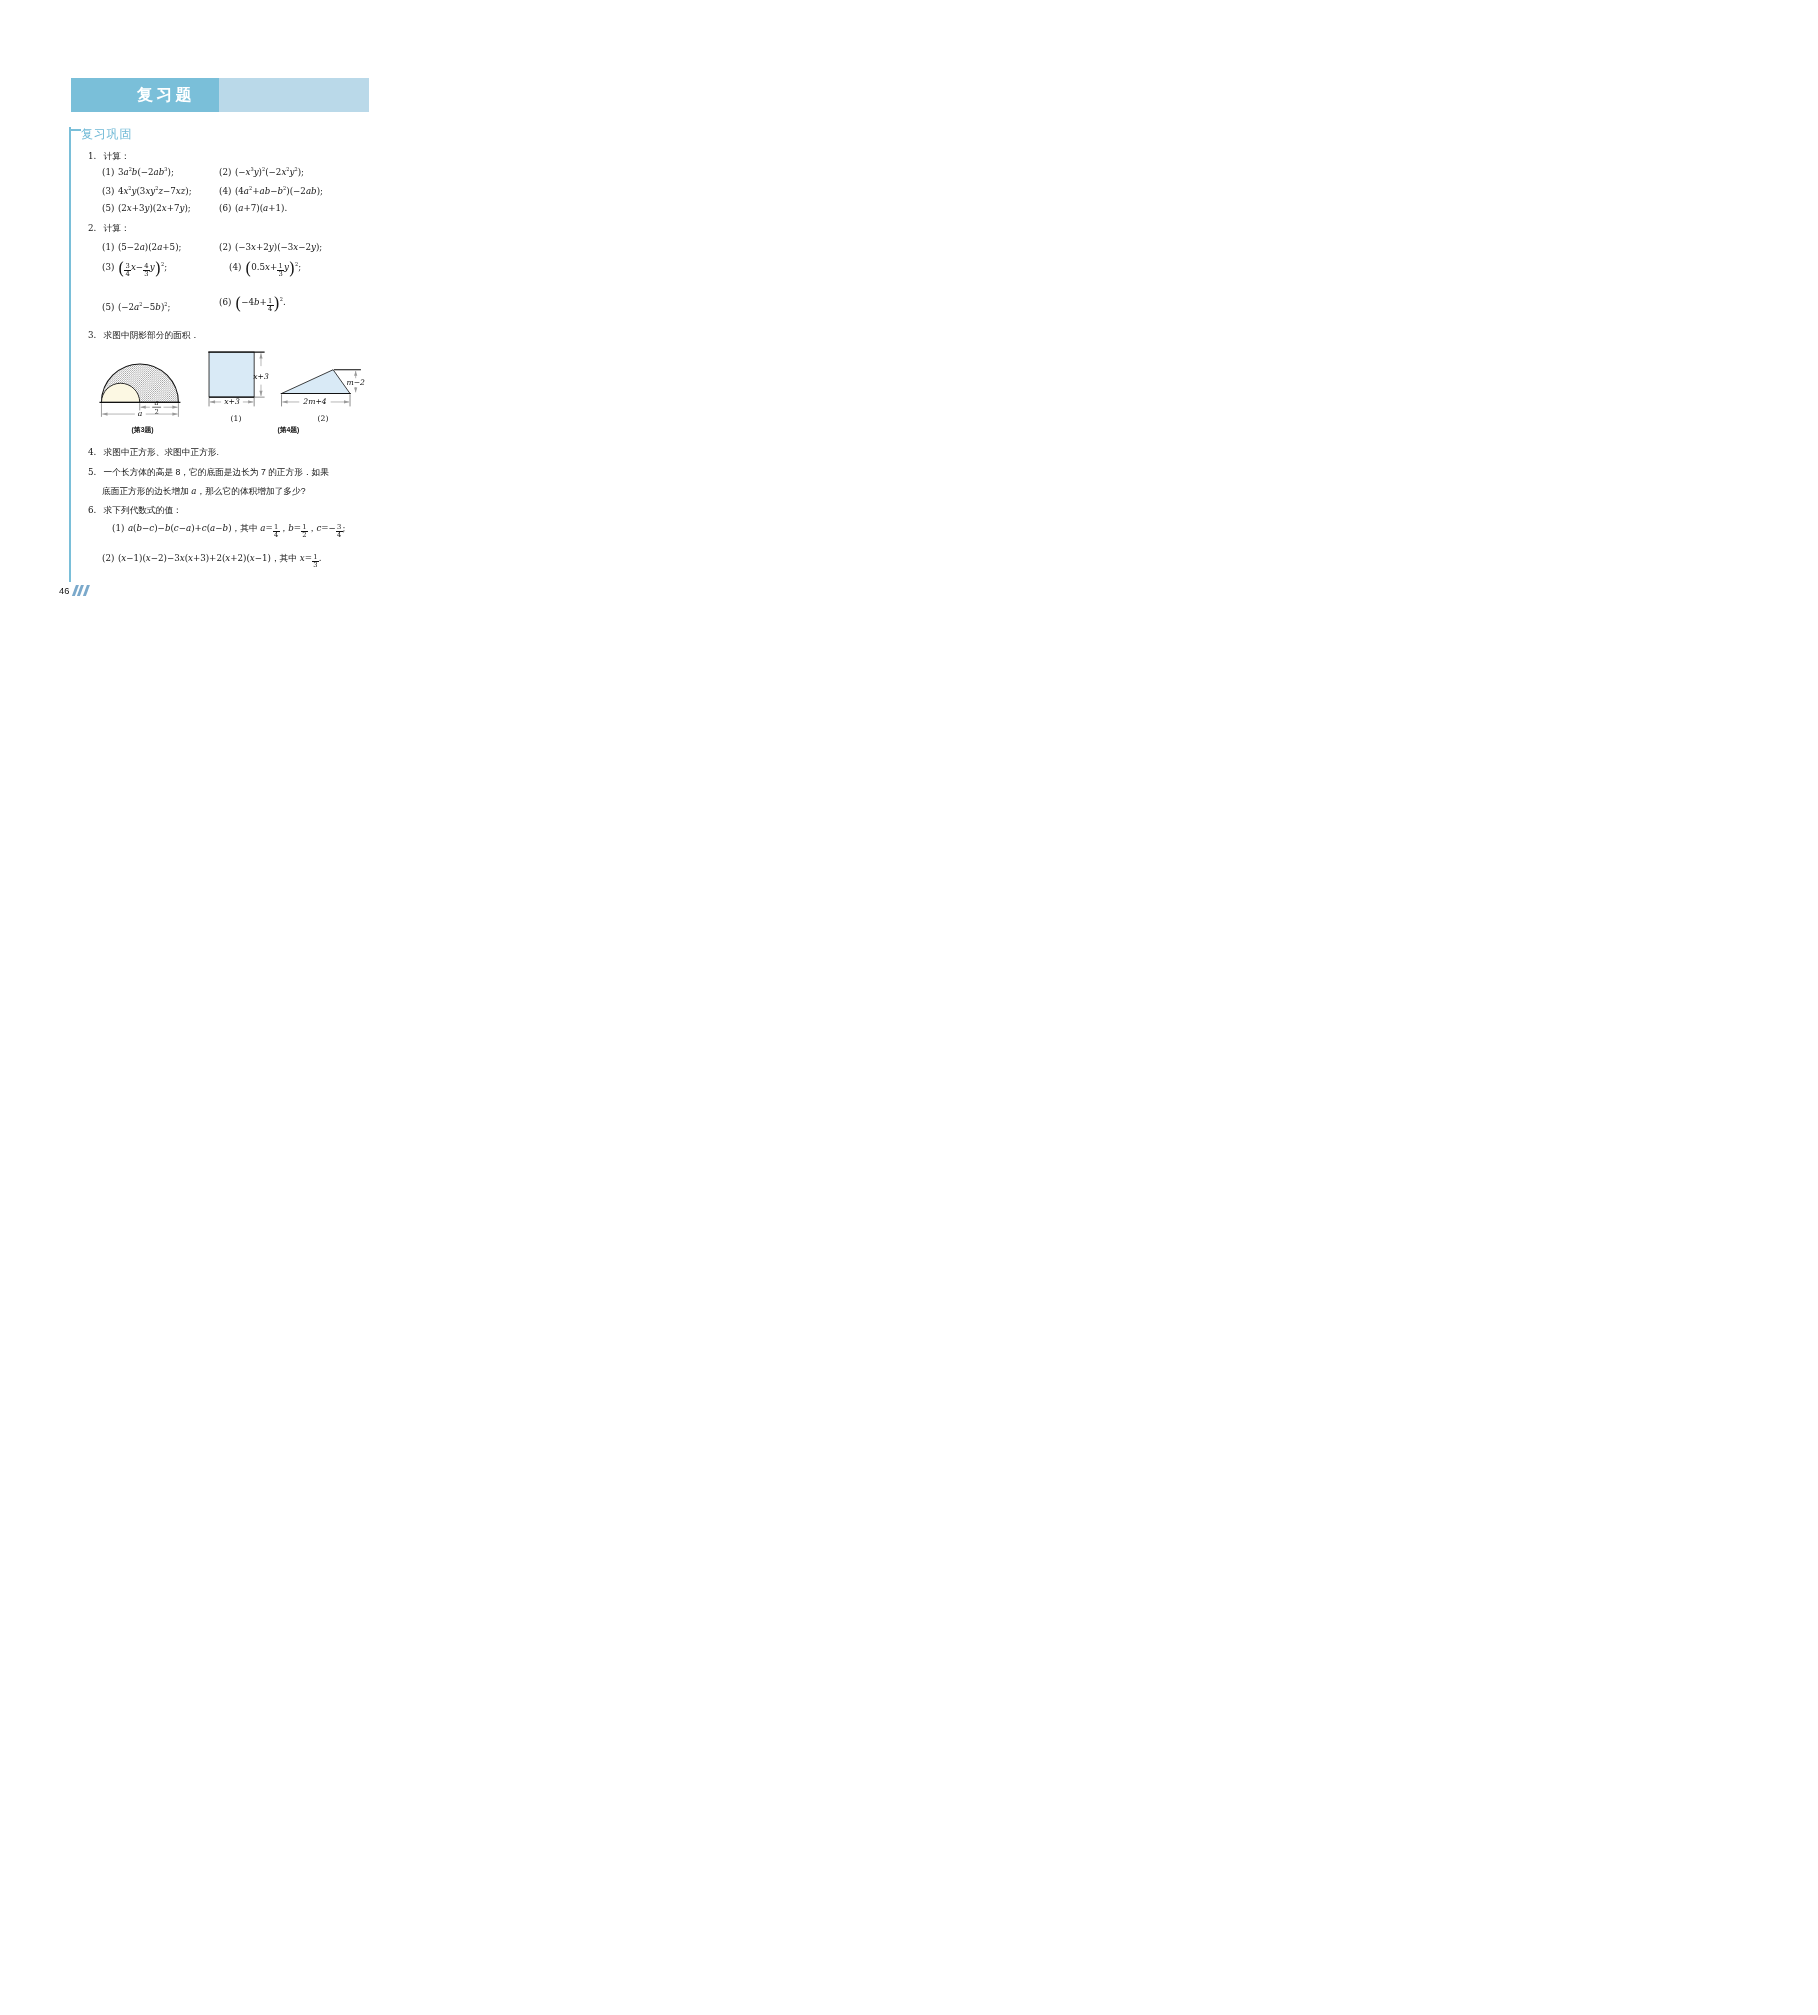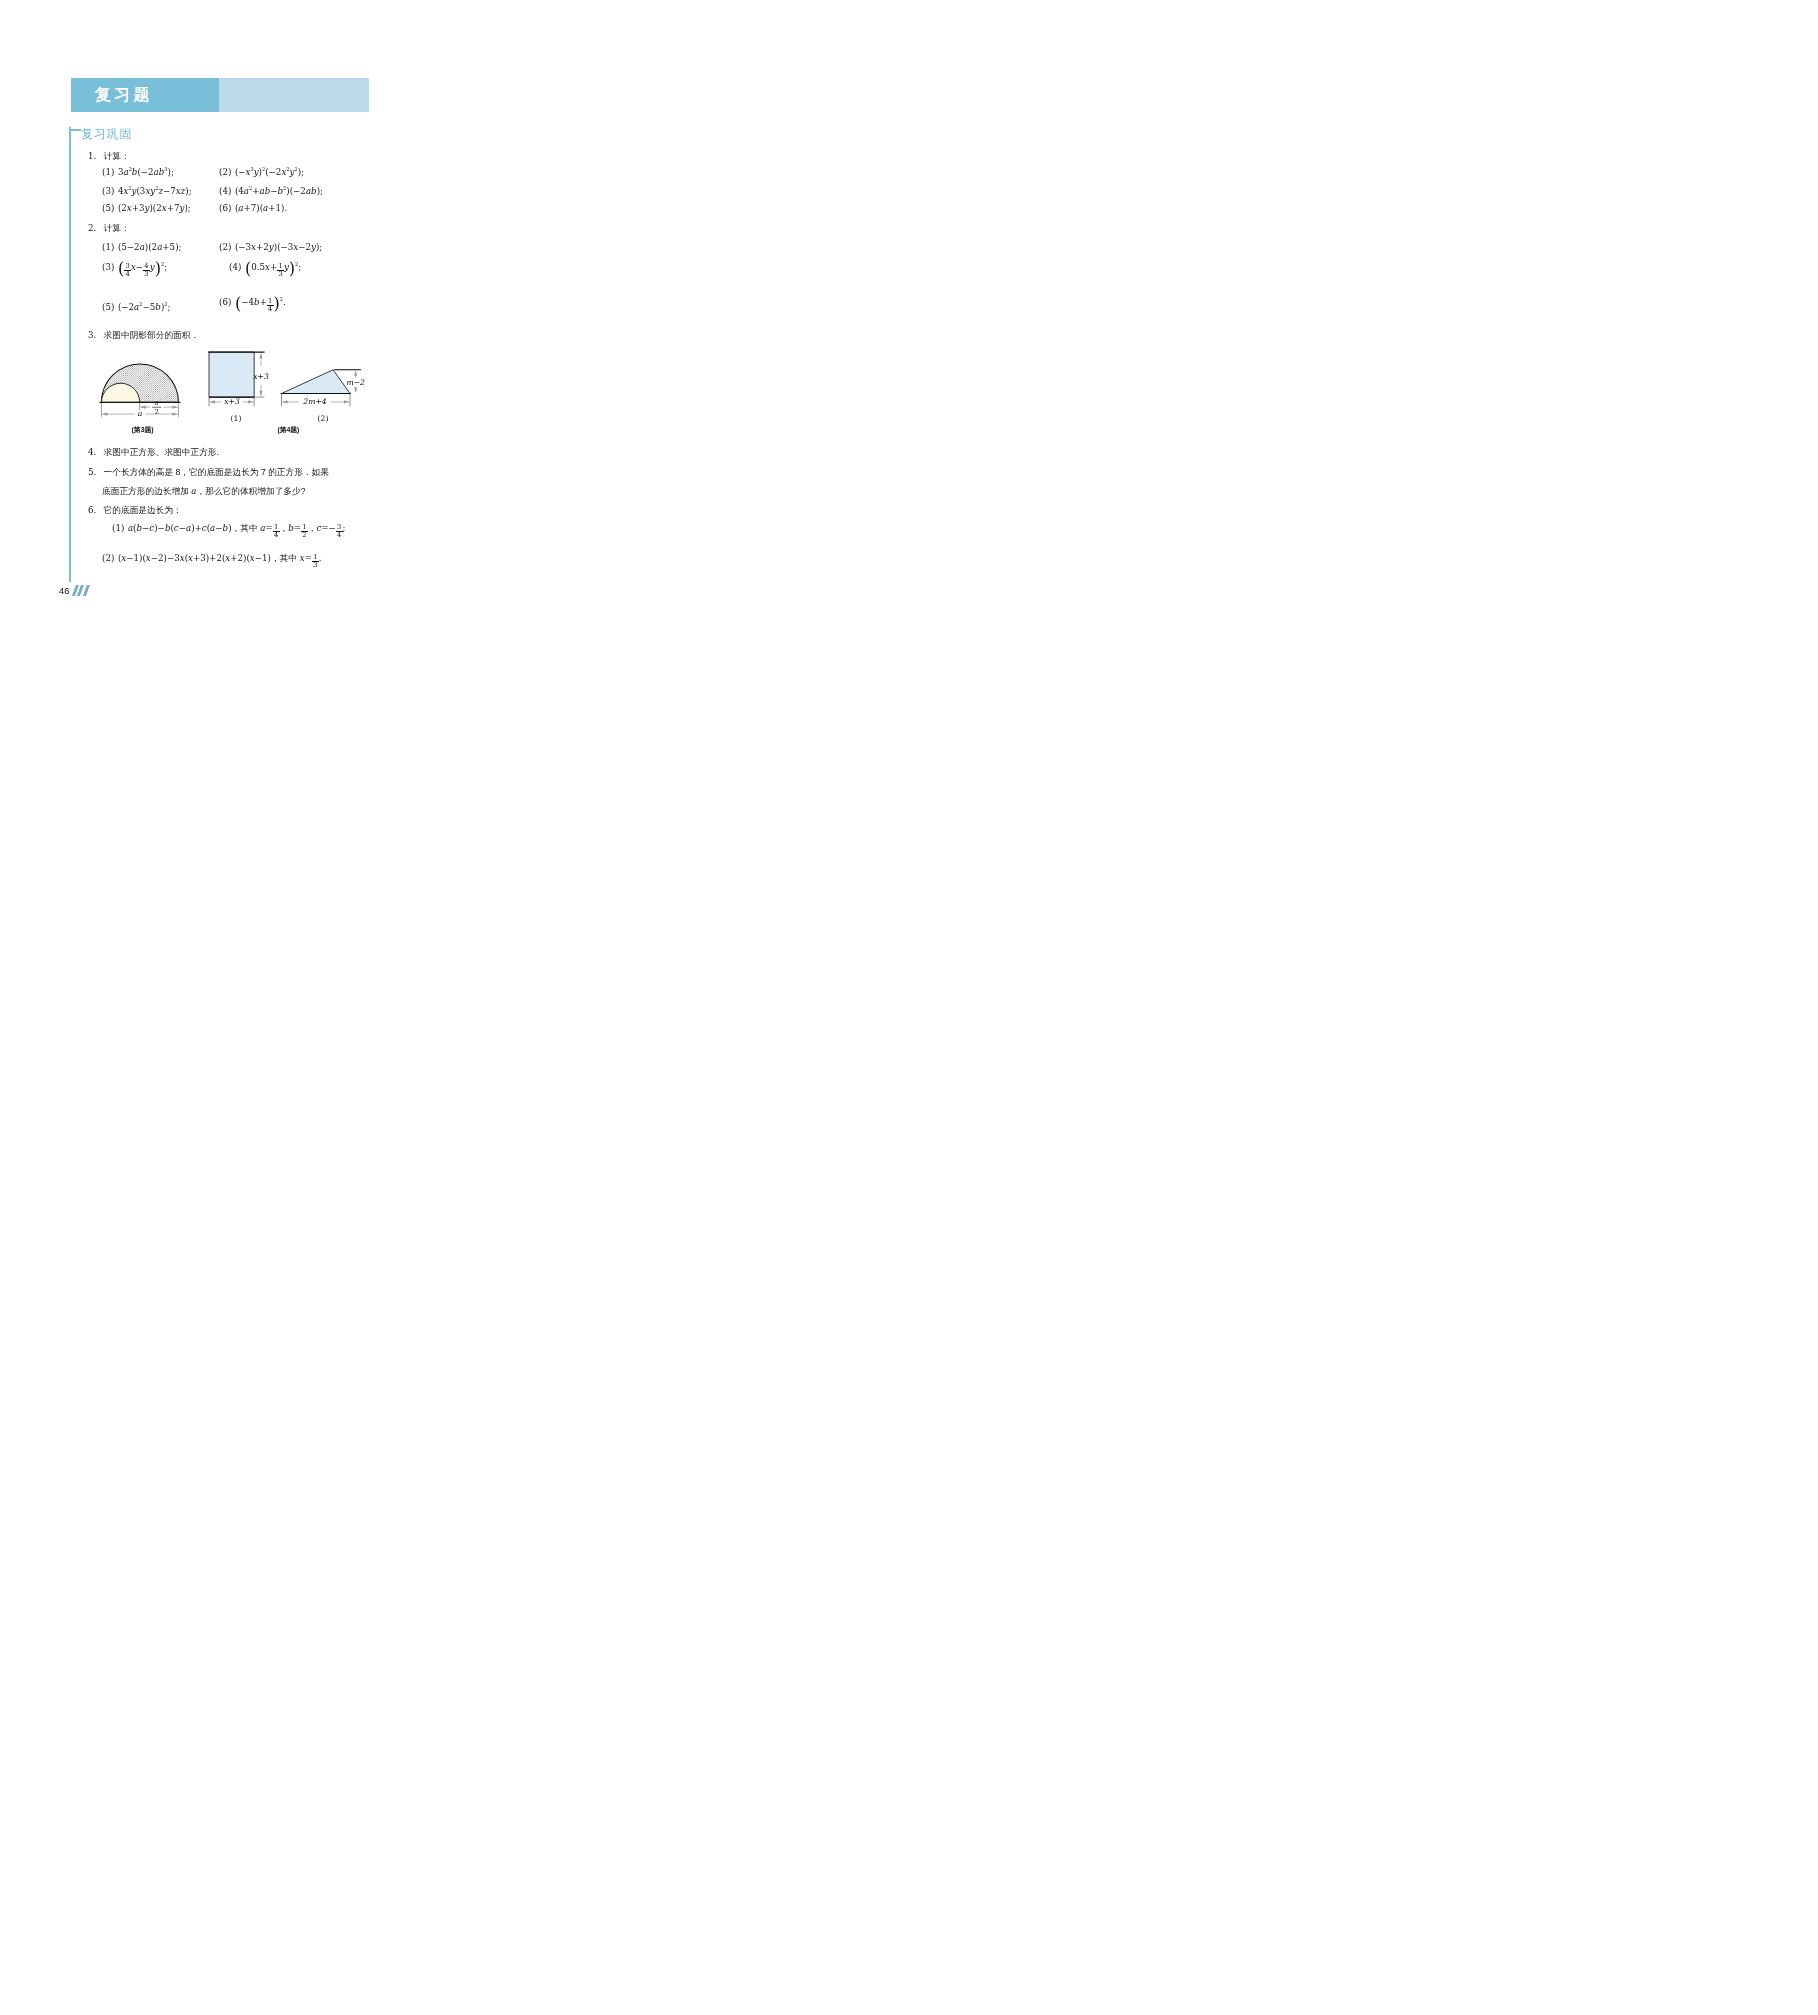--- a/index.html
+++ b/index.html
@@ -3,21 +3,21 @@
 <meta charset="utf-8">
 <style>
   html,body{margin:0;padding:0;background:#ffffff;}
   .page{position:relative;width:455px;height:633px;background:#fff;overflow:hidden;
         font-family:"Liberation Sans",sans-serif;color:#141414;}
 
   
   .banner{position:absolute;left:71px;top:78px;width:298px;height:34px;display:flex;}
   .banner-dark{width:148px;background:#7abfd9;display:flex;align-items:center;}
   .banner-light{flex:1;background:#bad9e9;}
-  .banner-title{color:#fff;font-size:16px;font-weight:700;letter-spacing:3.2px;padding-left:24px;white-space:nowrap;}
+  .banner-title{color:#fff;font-size:16px;font-weight:700;letter-spacing:3.2px;padding-left:66px;white-space:nowrap;}
 
   
   .rule-v{position:absolute;left:69px;top:127px;width:1.6px;height:455px;background:#7abfd9;}
   .rule-tick{position:absolute;left:69px;top:129px;width:12px;height:1.6px;background:#7abfd9;}
   .section-title{position:absolute;left:81px;top:126px;font-size:12px;font-weight:400;
                  color:#6fb9d6;letter-spacing:0.8px;white-space:nowrap;}
 
   
   .t{position:absolute;white-space:nowrap;font-size:8.7px;line-height:1.25;color:#141414;}
   .math{font-family:"DejaVu Serif","Liberation Serif",serif;}
@@ -180,21 +180,21 @@
   </div>
 
   <div class="t zh p5h">
     <span class="num">5.</span><span data-math="problems.p5.line1">一个长方体的高是 8，它的底面是边长为 7 的正方形．如果</span>
   </div>
   <div class="t zh p5b">
     <span data-math="problems.p5.line2">底面正方形的边长增加 <i>a</i>，那么它的体积增加了多少?</span>
   </div>
 
   <div class="t zh p6h">
-    <span class="num">6.</span><span data-math="problems.p6.label">它的底面是边长为：</span>
+    <span class="num">6.</span><span data-math="problems.p6.label">求下列代数式的值：</span>
   </div>
   <div class="t math i61"><span class="tag" data-math="problems.p6.items.0.tag">(1)</span><span data-math="problems.p6.items.0.expr"><i>a</i>(<i>b</i>−<i>c</i>)−<i>b</i>(<i>c</i>−<i>a</i>)+<i>c</i>(<i>a</i>−<i>b</i>)，其中 <i>a</i>=<span class="fr"><span class="fn">1</span><span class="fd">4</span></span>，<i>b</i>=<span class="fr"><span class="fn">1</span><span class="fd">2</span></span>，<i>c</i>=−<span class="fr"><span class="fn">3</span><span class="fd">4</span></span>;</span></div>
   <div class="t math i62"><span class="tag" data-math="problems.p6.items.1.tag">(2)</span><span data-math="problems.p6.items.1.expr">(<i>x</i>−1)(<i>x</i>−2)−3<i>x</i>(<i>x</i>+3)+2(<i>x</i>+2)(<i>x</i>−1)，其中 <i>x</i>=<span class="fr"><span class="fn">1</span><span class="fd">3</span></span>.</span></div>
 
   <div class="footer">
     <span class="page-num">46</span>
     <span class="slashes">
       <span class="slash"></span>
       <span class="slash"></span>
       <span class="slash"></span>

